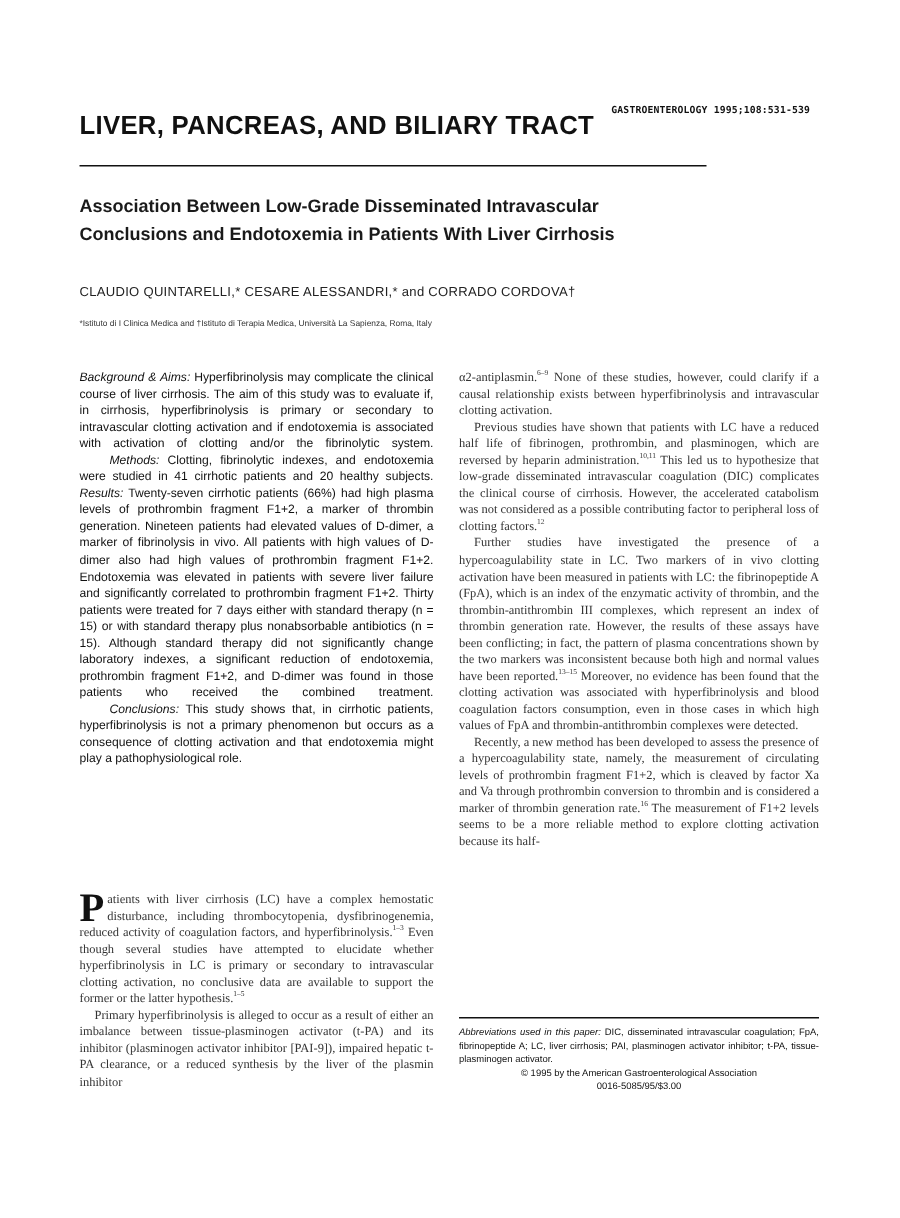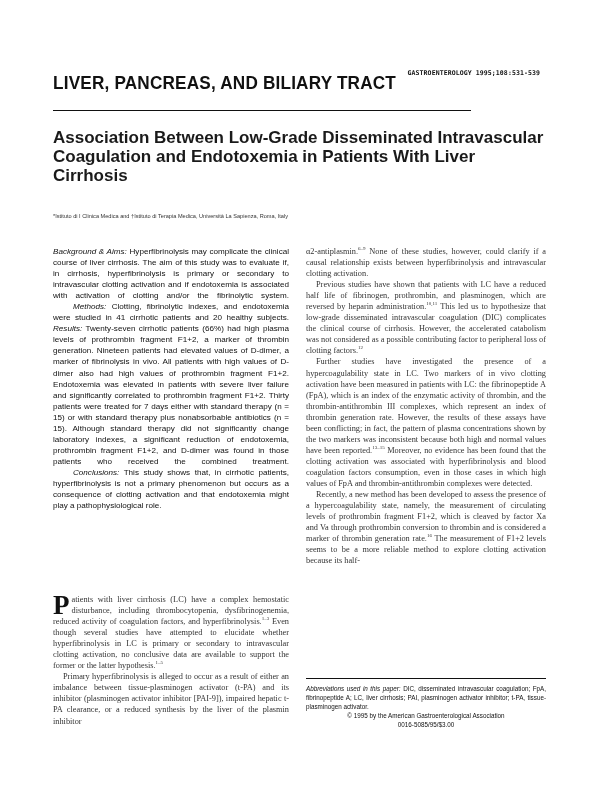--- a/index.html
+++ b/index.html
@@ -1,20 +1,20 @@
 <!DOCTYPE html>
 <html><head>
 <meta charset="utf-8">
 <style>
   html, body { margin: 0; padding: 0; background: #ffffff; }
   body { width: 600px; height: 812px; position: relative; overflow: hidden; color: #111; }
   .journal-ref { position: absolute; top: 42px; right: 60px; font-family: "DejaVu Sans Mono", monospace; font-size: 6.5px; font-weight: bold; letter-spacing: 0.1px; color: #111; margin-top: 27px; }
   .section-head { position: absolute; left: 53px; top: 73px; width: 418px; border-bottom: 1.3px solid #111; padding-bottom: 16px; }
   .section-head span { font-family: "Liberation Sans", sans-serif; font-weight: bold; font-size: 17.5px; letter-spacing: 0.2px; display: inline-block; transform: scaleX(0.98); transform-origin: left; }
-  .title { position: absolute; left: 53px; top: 128px; width: 500px; font-family: "Liberation Sans", sans-serif; font-size: 17px; line-height: 19px; font-weight: bold; color: #1a1a1a; }
+  .title { position: absolute; left: 53px; top: 128px; width: 500px; font-family: "Liberation Sans", sans-serif; font-size: 12px; line-height: 19px; font-weight: bold; color: #1a1a1a; }
   .authors { position: absolute; left: 53px; top: 188px; width: 500px; font-family: "Liberation Sans", sans-serif; font-size: 8.7px; line-height: 12px; color: #222; letter-spacing: 0.2px; }
   .affil { position: absolute; left: 53px; top: 213px; width: 500px; font-family: "Liberation Sans", sans-serif; font-size: 5.6px; color: #333; }
   .abstract { position: absolute; left: 53px; top: 246px; width: 236px; font-family: "Liberation Sans", sans-serif; font-size: 8.1px; line-height: 11.05px; text-align: justify; color: #111; }
   .abstract .lbl { font-style: italic; }
   .abstract .lbl2 { font-style: italic; padding-left: 20px; }
   .body-left { position: absolute; left: 53px; top: 594px; width: 236px; font-family: "Liberation Serif", serif; font-size: 8.3px; line-height: 11.05px; text-align: justify; color: #333; }
   .body-left p, .body-right p { margin: 0; text-indent: 10px; }
   .body-left p.first { text-indent: 0; }
   .dropcap { float: left; font-family: "Liberation Serif", serif; font-weight: bold; font-size: 27px; line-height: 22px; margin: 0 2px 0 0; color: #111; }
   .body-right { position: absolute; left: 306px; top: 246px; width: 240px; font-family: "Liberation Serif", serif; font-size: 8.3px; line-height: 11.05px; text-align: justify; color: #333; }
@@ -29,24 +29,25 @@
 <body>
 
 <div class="journal-ref">GASTROENTEROLOGY 1995;108:531-539</div>
 
 <div class="section-head">
   <span>LIVER, PANCREAS, AND BILIARY TRACT</span>
 </div>
 
 <div class="title">
   <div>Association Between Low-Grade Disseminated Intravascular</div>
-  <div>Coagulation and Endotoxemia in Patients With Liver Cirrhosis</div>
+  <div>Conclusions and Endotoxemia in Patients With Liver Cirrhosis</div>
 </div>
 
 <div class="authors">
+  <div>CLAUDIO QUINTARELLI,* CESARE ALESSANDRI,* and CORRADO CORDOVA†</div>
 </div>
 
 <div class="affil">*Istituto di I Clinica Medica and †Istituto di Terapia Medica, Università La Sapienza, Roma, Italy</div>
 
 <div class="abstract"><span class="lbl">Background &amp; Aims:</span><span> Hyperfibrinolysis may complicate the clinical course of liver cirrhosis. The aim of this study was to evaluate if, in cirrhosis, hyperfibrinolysis is primary or secondary to intravascular clotting activation and if endotoxemia is associated with activation of clotting and/or the fibrinolytic system. </span><span class="lbl2">Methods:</span><span> Clotting, fibrinolytic indexes, and endotoxemia were studied in 41 cirrhotic patients and 20 healthy subjects. </span><span class="lbl">Results:</span><span> Twenty-seven cirrhotic patients (66%) had high plasma levels of prothrombin fragment F1+2, a marker of thrombin generation. Nineteen patients had elevated values of D-dimer, a marker of fibrinolysis in vivo. All patients with high values of D-dimer also had high values of prothrombin fragment F1+2. Endotoxemia was elevated in patients with severe liver failure and significantly correlated to prothrombin fragment F1+2. Thirty patients were treated for 7 days either with standard therapy (n = 15) or with standard therapy plus nonabsorbable antibiotics (n = 15). Although standard therapy did not significantly change laboratory indexes, a significant reduction of endotoxemia, prothrombin fragment F1+2, and D-dimer was found in those patients who received the combined treatment. </span><span class="lbl2">Conclusions:</span><span> This study shows that, in cirrhotic patients, hyperfibrinolysis is not a primary phenomenon but occurs as a consequence of clotting activation and that endotoxemia might play a pathophysiological role.</span></div>
 
 <div class="body-left">
   <p class="first"><span class="dropcap">P</span><span>atients with liver cirrhosis (LC) have a complex hemostatic disturbance, including thrombocytopenia, dysfibrinogenemia, reduced activity of coagulation factors, and hyperfibrinolysis.</span><sup>1–3</sup><span> Even though several studies have attempted to elucidate whether hyperfibrinolysis in LC is primary or secondary to intravascular clotting activation, no conclusive data are available to support the former or the latter hypothesis.</span><sup>1–5</sup></p>
   <p>Primary hyperfibrinolysis is alleged to occur as a result of either an imbalance between tissue-plasminogen activator (t-PA) and its inhibitor (plasminogen activator inhibitor [PAI-9]), impaired hepatic t-PA clearance, or a reduced synthesis by the liver of the plasmin inhibitor</p>
 </div>

